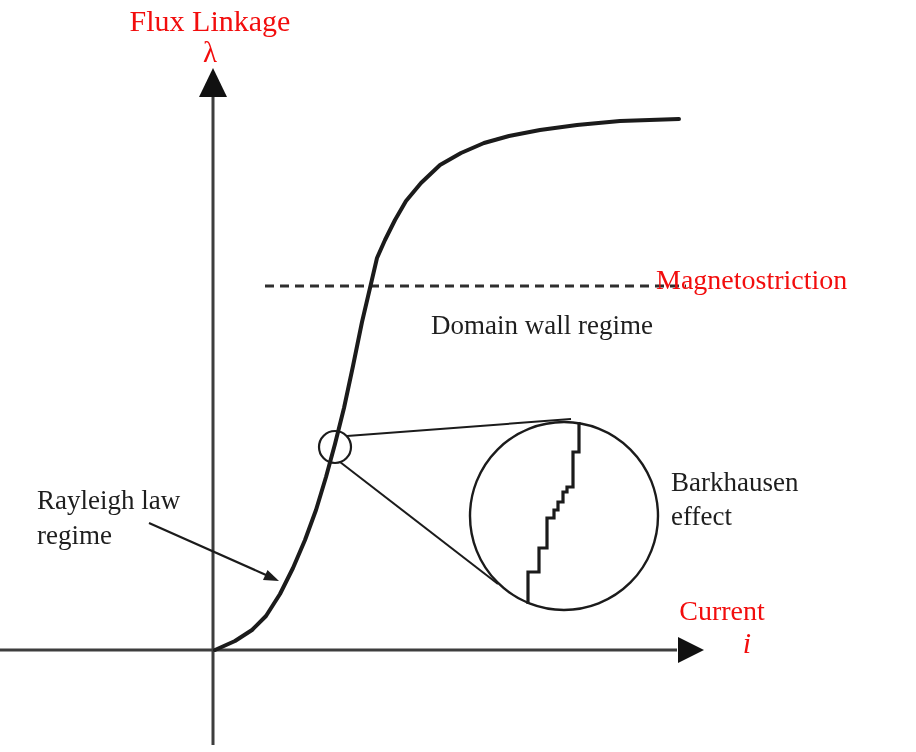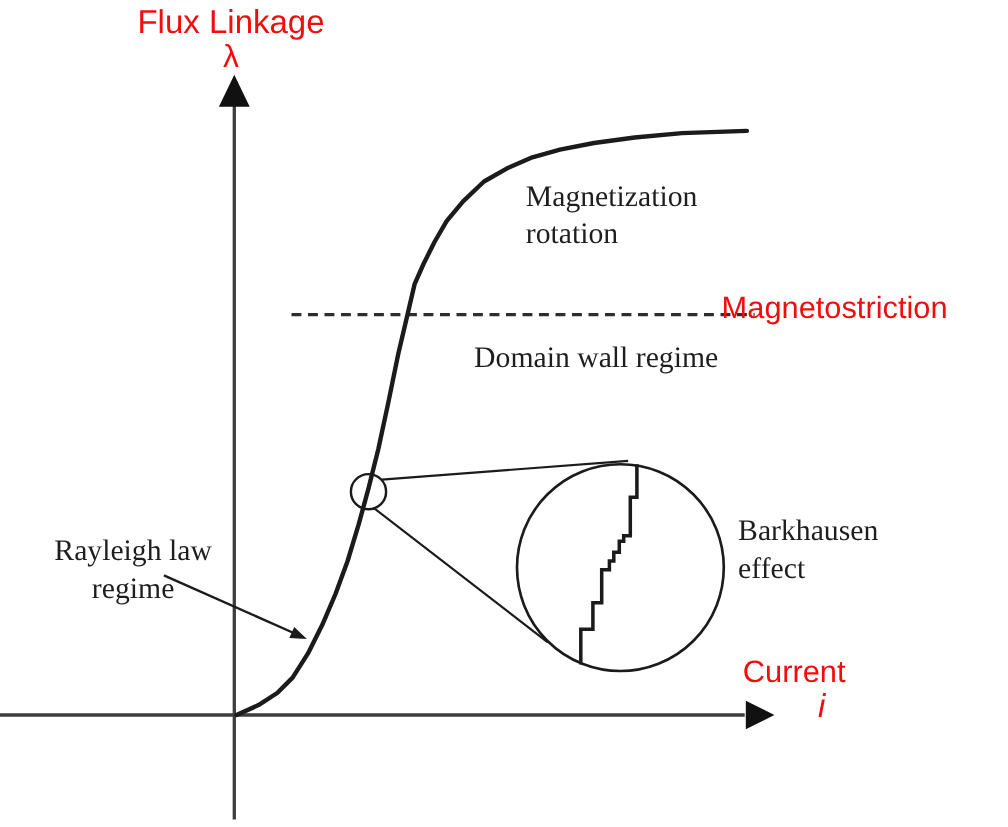--- a/index.html
+++ b/index.html
@@ -9,34 +9,34 @@
     width: 916px;
     height: 752px;
     background: var(--background, #ffffff);
     overflow: hidden;
     font-family: "Liberation Sans", sans-serif;
   }
   .figure svg { position: absolute; left: 0; top: 0; }
   .lbl { position: absolute; }
   .lbl-red {
     color: var(--label-accent, #f20d0d);
-    font-family: Liberation Sans, sans-serif;
+    font-family: Liberation Serif, serif;
     font-weight: 400;
   }
   .lbl-serif {
     color: var(--ink, #1e1e1e);
     font-family: "Liberation Serif", serif;
     font-weight: 400;
   }
   .axis-title-y { left: 85px; top: 4px; width: 250px; text-align: center; font-size: 30px; }
   .axis-symbol-y { left: 85px; top: 36px; width: 250px; text-align: center; font-size: 29px; }
   .ann-magrot { left: 478px; top: 162px; width: 205px; font-size: 27px; line-height: 1.25; }
   .ann-magstr { left: 656px; top: 264px; font-size: 28px; white-space: nowrap; }
   .ann-domain { left: 431px; top: 310px; font-size: 27px; white-space: nowrap; }
-  .ann-rayleigh { left: 37px; top: 483px; width: 168px; font-size: 27px; line-height: 1.28; text-align: center; }
+  .ann-rayleigh { left: 37px; top: 483px; width: 168px; font-size: 27px; line-height: 1.28; }
   .ann-barkhausen { left: 671px; top: 466px; width: 168px; font-size: 27px; line-height: 1.25; }
   .axis-title-x { left: 661px; top: 595px; width: 122px; text-align: center; font-size: 28px; }
   .axis-symbol-x { left: 725px; top: 626px; width: 44px; text-align: center; font-size: 30px; font-style: italic; }
 </style>
 </head>
 <body style="--label-accent: #f20d0d; --ink: #1e1e1e; --line: #2a2a2a; --background: #ffffff;">
 
 <div class="figure">
 
   <svg width="916" height="752" viewBox="0 0 916 752" xmlns="http://www.w3.org/2000/svg">
@@ -64,21 +64,20 @@
     <circle cx="564" cy="516" r="94" fill="#ffffff" stroke="#1b1b1b" stroke-width="2.4"></circle>
 
     <path d="M 528 604 L 528 572 L 539 572 L 539 548 L 547 548 L 547 518 L 554 518 L 554 510
              L 558 510 L 558 502 L 563 502 L 563 492 L 567 492 L 567 487 L 573 487 L 573 452
              L 579 452 L 579 422" fill="none" stroke="#1b1b1b" stroke-width="3.2" stroke-linejoin="miter"></path>
   </svg>
 
   <div class="lbl lbl-red axis-title-y">Flux Linkage</div>
   <div class="lbl lbl-red axis-symbol-y">λ</div>
 
-  <div class="lbl lbl-serif ann-magrot">Magnetization rotation</div>
 
   <div class="lbl lbl-red ann-magstr">Magnetostriction</div>
 
   <div class="lbl lbl-serif ann-domain">Domain wall regime</div>
 
   <div class="lbl lbl-serif ann-rayleigh">Rayleigh law regime</div>
 
   <div class="lbl lbl-serif ann-barkhausen">Barkhausen effect</div>
 
   <div class="lbl lbl-red axis-title-x">Current</div>

